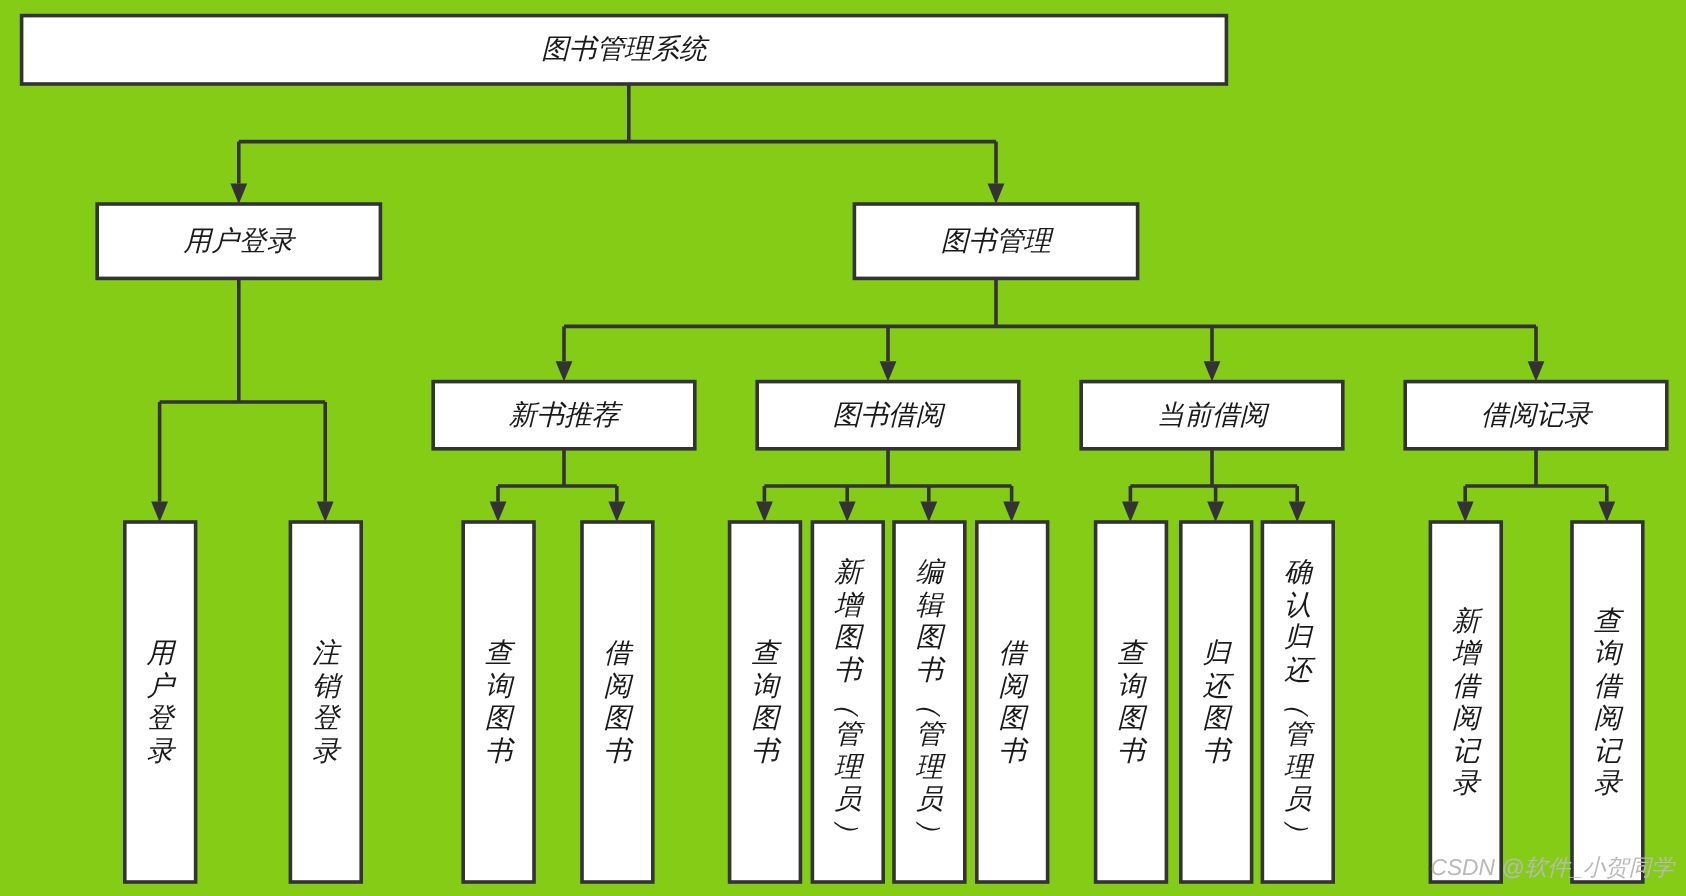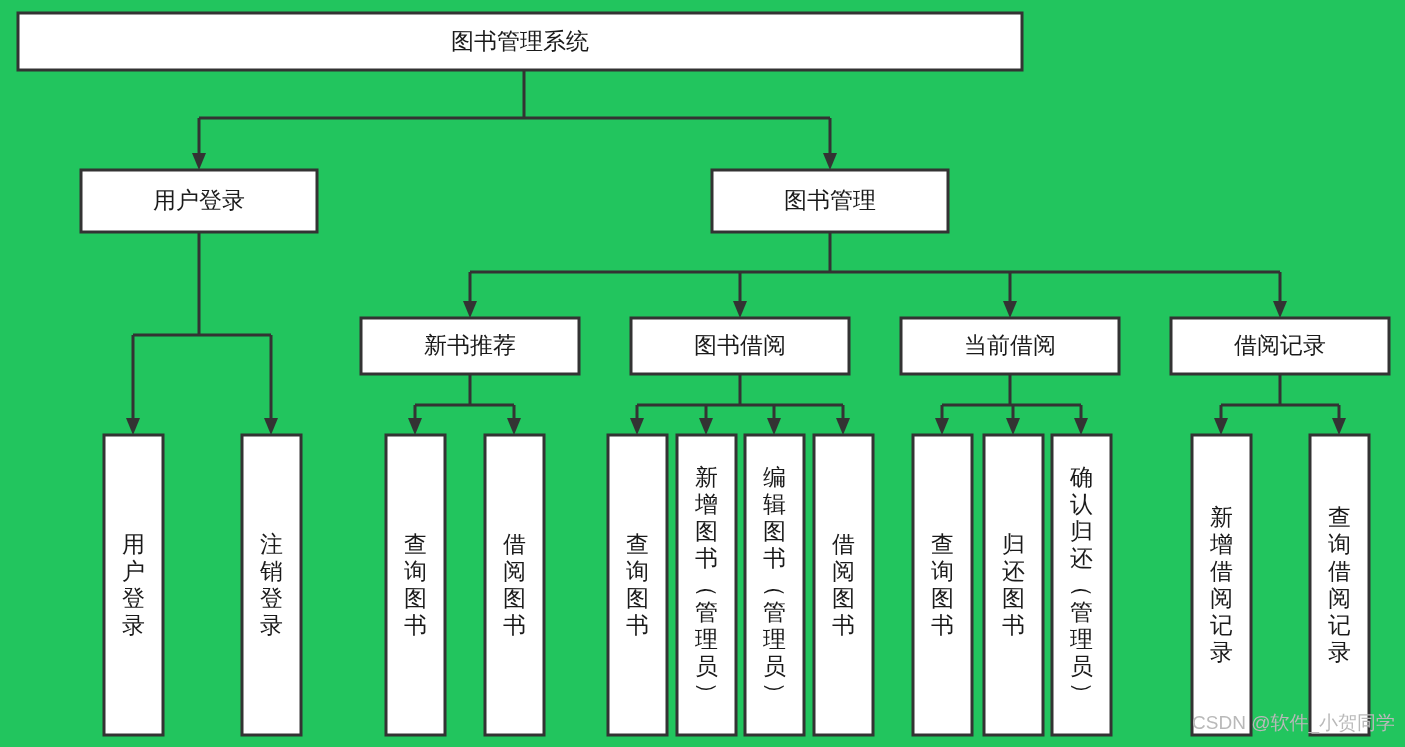--- a/index.html
+++ b/index.html
@@ -11,21 +11,22 @@
   body {
     width: 1405px;
     height: 747px;
     font-family: "Liberation Sans", "DejaVu Sans", sans-serif;
     overflow: hidden;
   }
   #diagram-root {
     position: relative;
     width: 1405px;
     height: 747px;
-    background: #22c55e;
+    background: #84cc16;
+    font-style: italic;
   }
   svg.diagram-canvas {
     position: absolute;
     top: 0;
     left: 0;
     width: 1405px;
     height: 747px;
     display: block;
   }
   .node-box {

